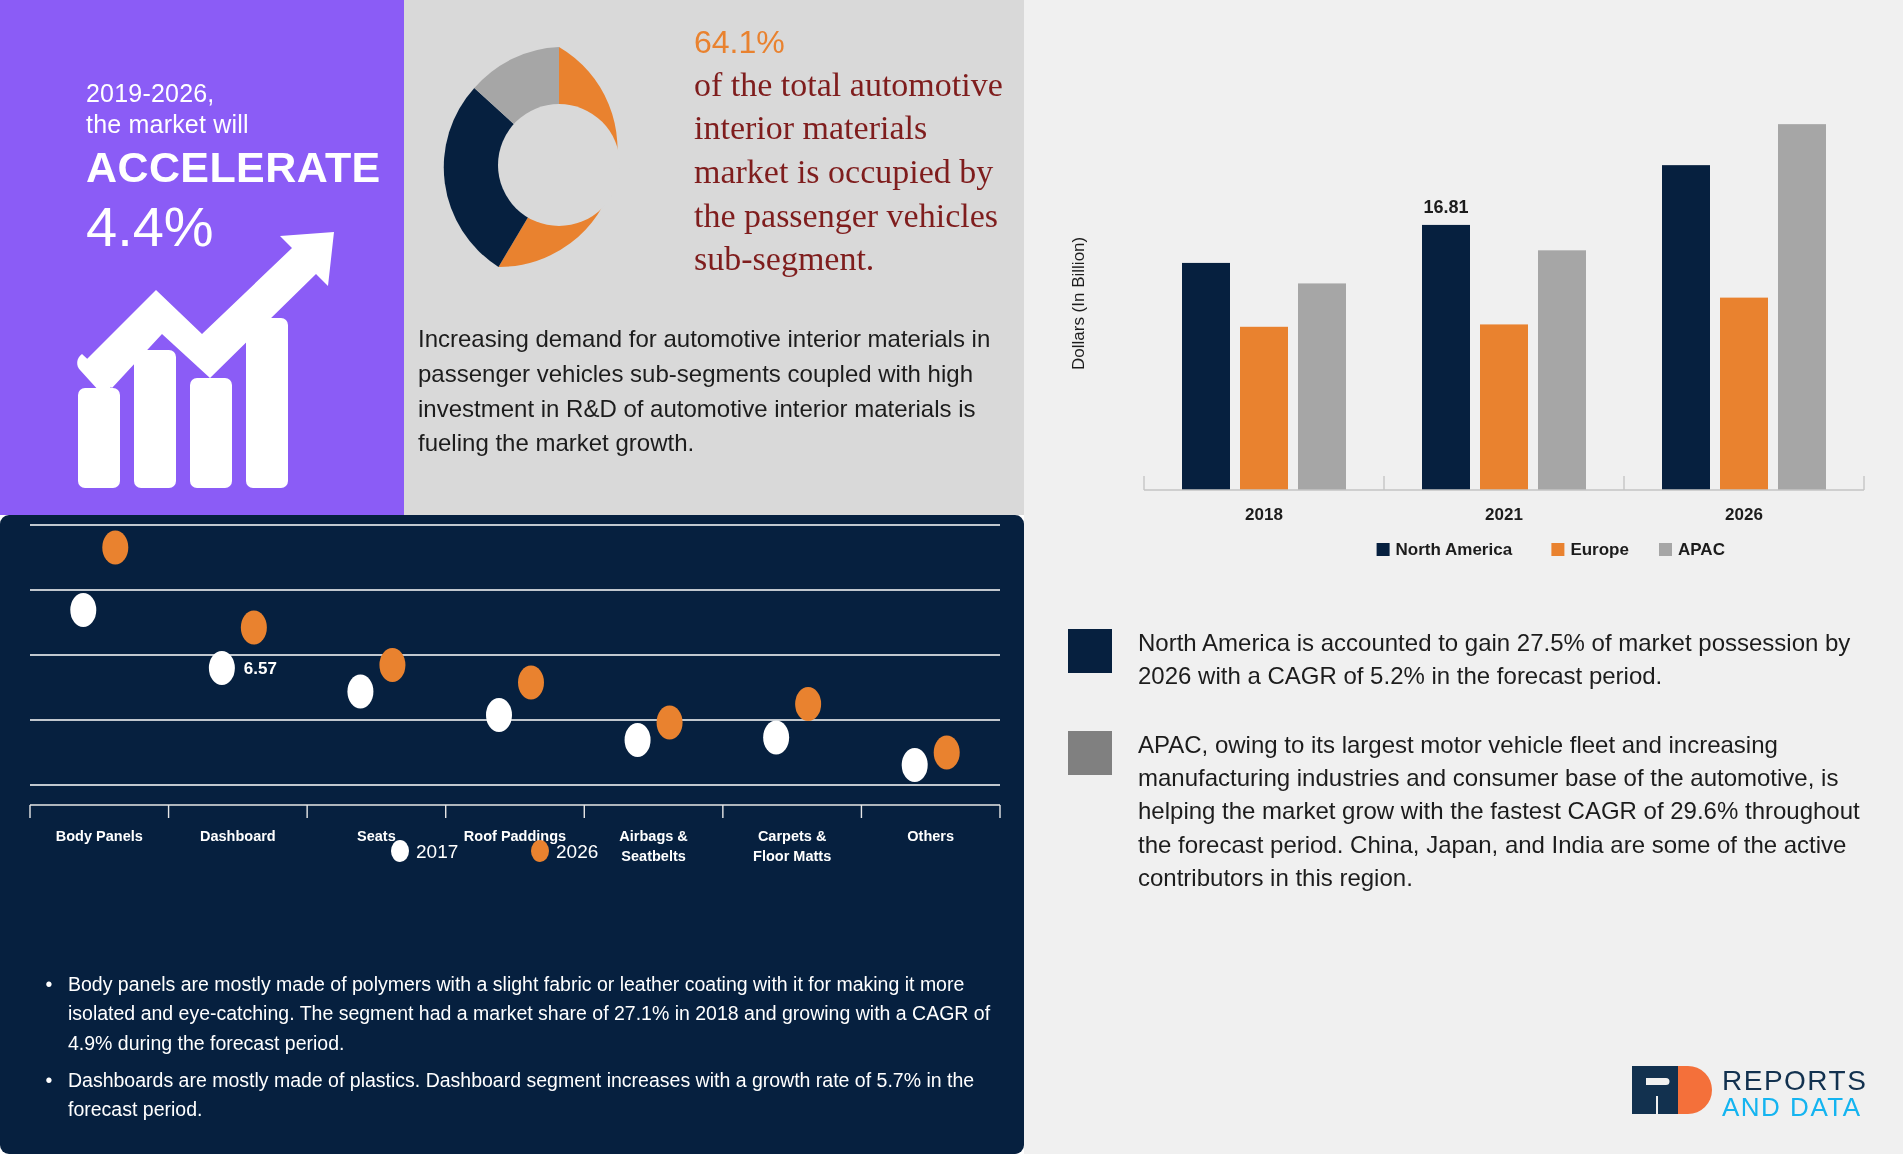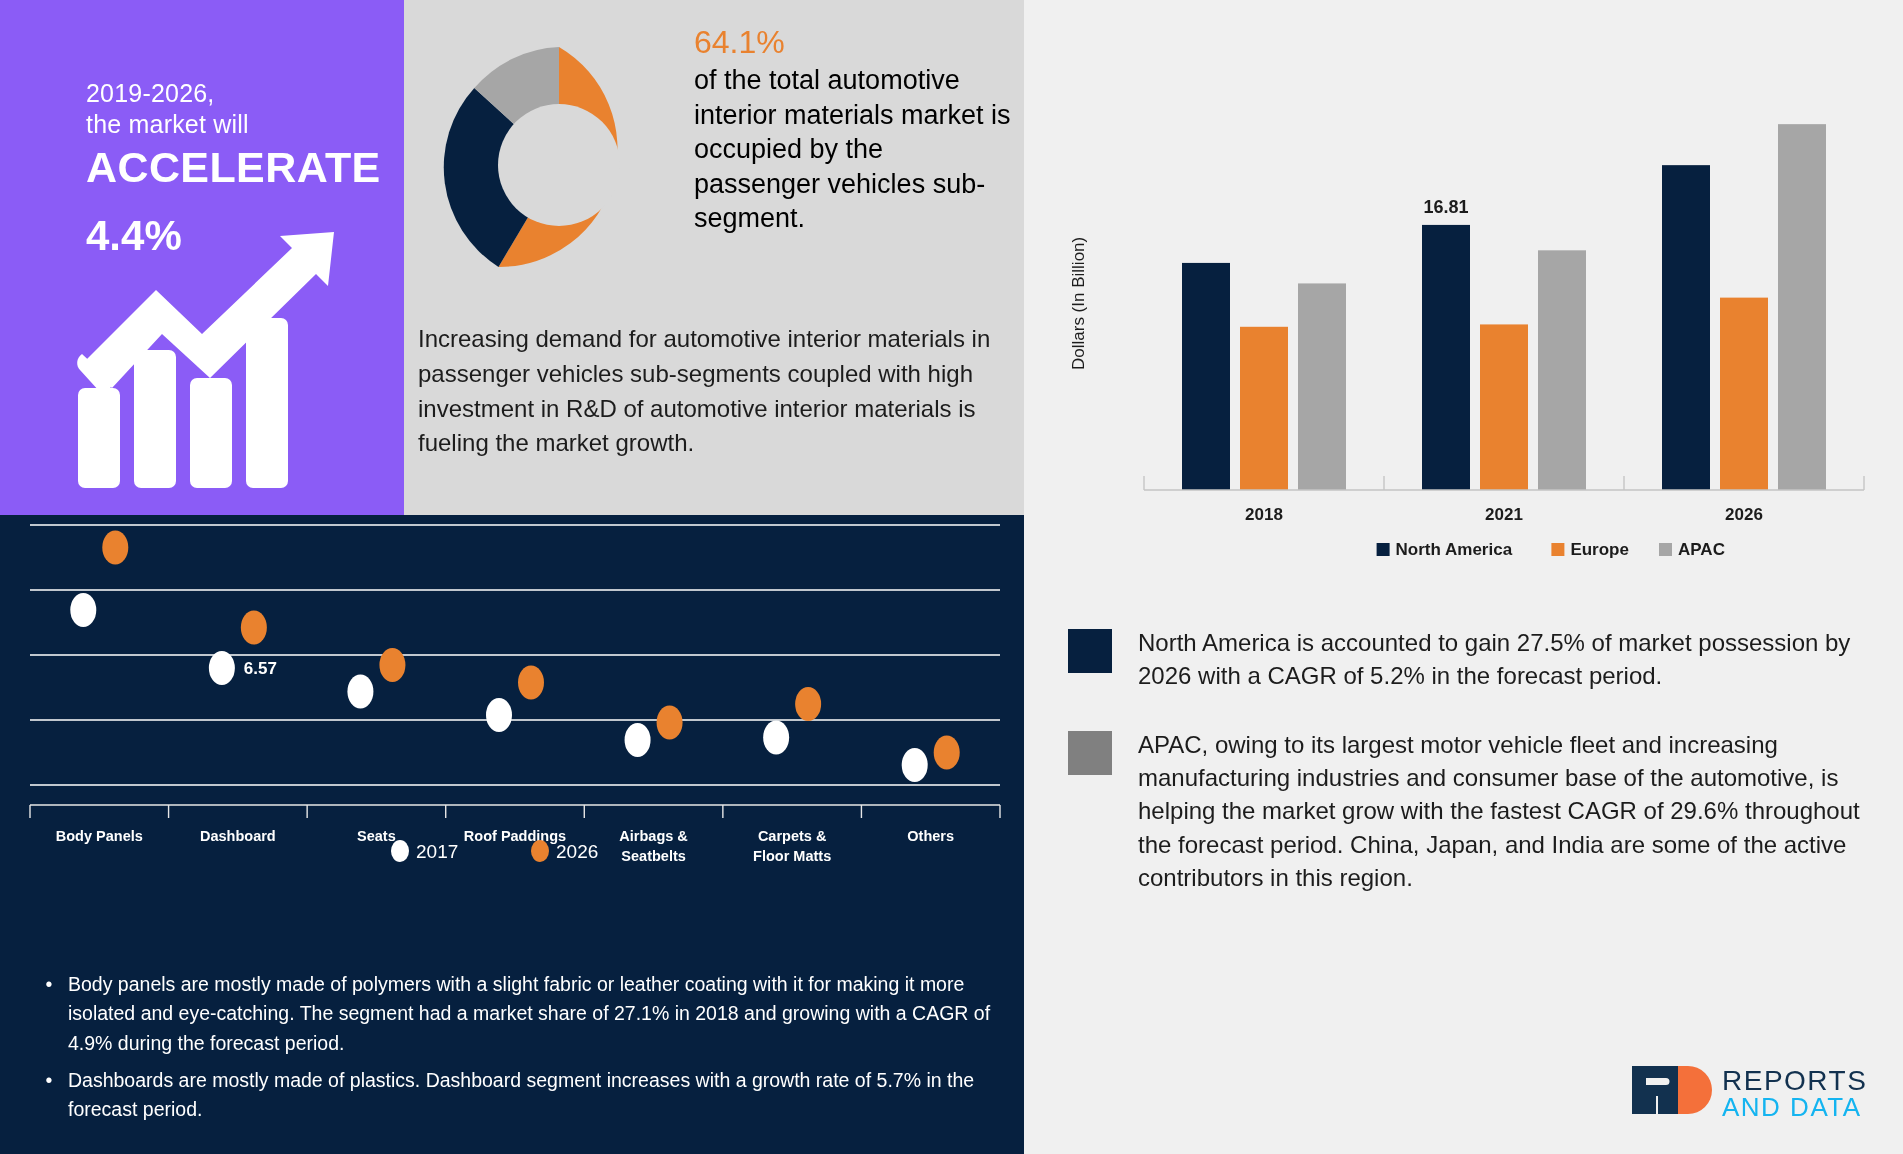--- a/index.html
+++ b/index.html
@@ -16,42 +16,43 @@
   
   .orange-panel{
     position:absolute; left:0; top:0; width:404px; height:515px;
     background:#8b5cf6;
   }
   .op-text{ position:absolute; left:86px; top:78px; color:#fff; line-height:1.22; }
   .op-l1{ font-size:25px; font-weight:400; letter-spacing:.2px; }
   .op-l2{ font-size:25px; font-weight:400; letter-spacing:.2px; }
   .op-accel{ font-size:43px; font-weight:700; letter-spacing:.4px; margin-top:2px; }
   .op-l4{ font-size:25px; font-weight:400; margin-top:2px;}
-  .op-cagr{ font-size:42px; font-weight:700; margin-top:17px;}
+  .op-cagr{ font-size:56px; font-weight:400; margin-top:0px;}
 
   .growth-icon{ position:absolute; left:72px; top:230px; width:290px; height:270px; }
 
   
   .grey-panel{
     position:absolute; left:404px; top:0; width:620px; height:515px;
     background:#d9d9d9;
   }
   .donut-wrap{ position:absolute; left:30px; top:40px; width:250px; height:250px; }
   .donut-txt{ position:absolute; left:290px; top:22px; width:320px; }
   .donut-pct{ color:#e9822f; font-size:32px; line-height:1.28; }
-  .donut-body{ color:#000000; font-size:27px; line-height:1.28; }
+  .donut-body{ color:#7f1d1d; font-size:34px; line-height:1.28;font-family:Liberation Serif, serif; }
   .grey-para{
     position:absolute; left:14px; top:322px; width:600px;
     color:#1c1c1c; font-size:24px; line-height:1.45;
   }
 
   
   .navy-panel{
     position:absolute; left:0; top:515px; width:1024px; height:639px;
     background:#06203f;
+    border-radius:9px;
   }
   .dot-chart{ position:absolute; left:0; top:0; width:1024px; height:420px; }
   .dot-chart .gl{ stroke:#ffffff; stroke-width:1.4; }
   .dot-chart .axisline{ stroke:#e7e7e7; stroke-width:1.4; }
   .dot-chart .tick{ stroke:#e7e7e7; stroke-width:1.4; }
   .cat-label{ fill:#ffffff; font-family:"Liberation Sans",sans-serif; font-size:14.5px; font-weight:700; text-anchor:middle; }
   .val-label{ fill:#ffffff; font-family:"Liberation Sans",sans-serif; font-size:17px; font-weight:700; }
   .leg-label{ fill:#ffffff; font-family:"Liberation Sans",sans-serif; font-size:19px; font-weight:400; }
 
   .bullets{

